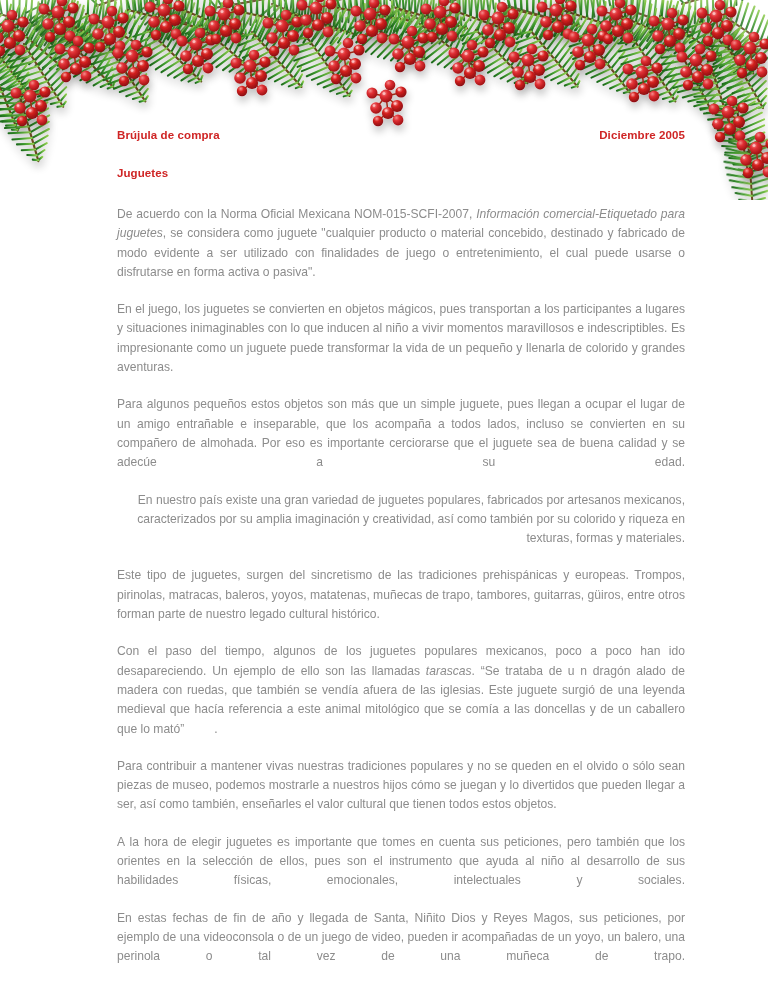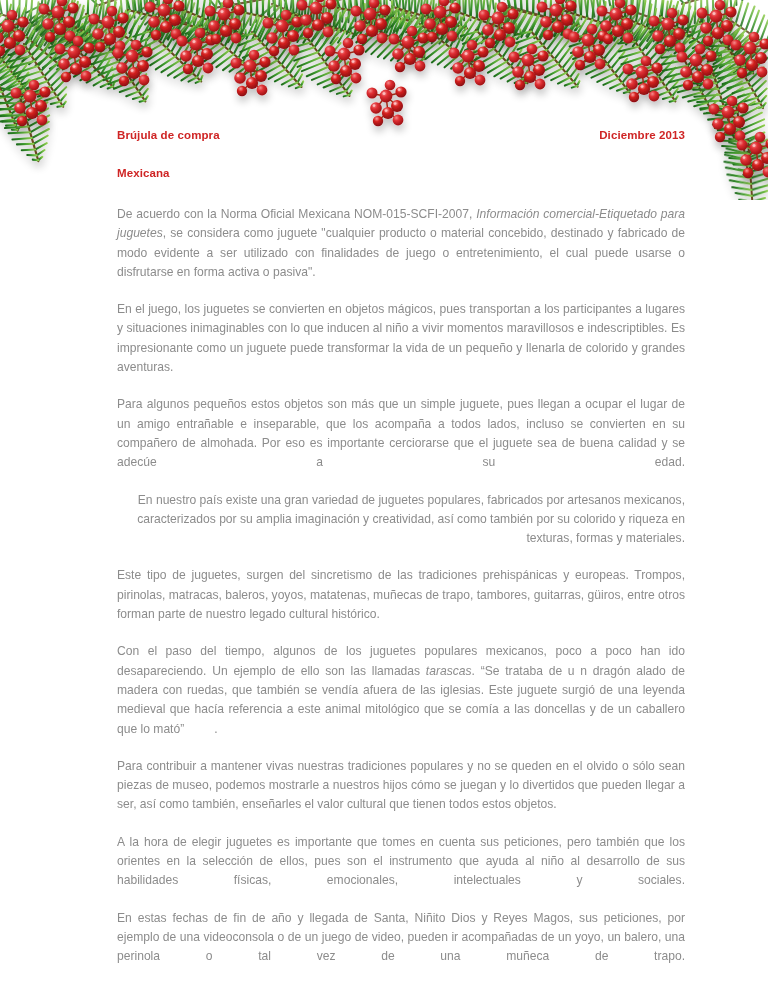--- a/index.html
+++ b/index.html
@@ -92,24 +92,24 @@
 </style>
 </head>
 <body>
 
 <div id="document-sheet">
 
   <div id="document-body">
 
     <div id="header-row">
       <div class="doc-heading">Brújula de compra</div>
-      <div class="doc-heading">Diciembre 2013</div>
+      <div class="doc-heading">Diciembre 2005</div>
     </div>
 
-    <div id="section-title" class="doc-heading">Mexicana</div>
+    <div id="section-title" class="doc-heading">Juguetes</div>
 
     <div id="paragraph-container">
         <p class="doc-para" id="p1-definicion"><span>De acuerdo con la Norma Oficial Mexicana NOM-015-SCFI-2007, </span><em>Información comercial-Etiquetado para juguetes</em><span>, se considera como juguete "cualquier producto o material concebido, destinado y fabricado de modo evidente a ser utilizado con finalidades de juego o entretenimiento, el cual puede usarse o disfrutarse en forma activa o pasiva".</span></p>
         <p class="doc-para last-line-spread" id="p2-objetos-magicos"><span>En el juego, los juguetes se convierten en objetos mágicos, pues transportan a los participantes a lugares y situaciones inimaginables con lo que inducen al niño a vivir momentos maravillosos e indescriptibles. Es impresionante como un juguete puede transformar la vida de un pequeño y llenarla de colorido y grandes aventuras.</span></p>
         <p class="doc-para last-line-spread" id="p3-amigo-entranable"><span>Para algunos pequeños estos objetos son más que un simple juguete, pues llegan a ocupar el lugar de un amigo entrañable e inseparable, que los acompaña a todos lados, incluso se convierten en su compañero de almohada. Por eso es importante cerciorarse que el juguete sea de buena calidad y se adecúe a su edad.</span></p>
         <p class="doc-para left-aligned" id="p4-juguetes-populares"><span>En nuestro país existe una gran variedad de juguetes populares, fabricados por artesanos mexicanos, caracterizados por su amplia imaginación y creatividad, así como también por su colorido y riqueza en texturas, formas y materiales.</span></p>
         <p class="doc-para" id="p5-sincretismo"><span>Este tipo de juguetes,  surgen del sincretismo de las tradiciones prehispánicas y europeas. Trompos, pirinolas, matracas, baleros, yoyos, matatenas, muñecas de trapo, tambores, guitarras, güiros, entre otros forman parte de nuestro legado cultural histórico.</span></p>
         <p class="doc-para" id="p6-tarascas"><span>Con el paso del tiempo, algunos de los juguetes populares mexicanos, poco a poco han ido desapareciendo. Un ejemplo de ello son las llamadas </span><em>tarascas</em><span>. “Se trataba de u n dragón alado de madera con ruedas, que también se vendía afuera de las iglesias. Este juguete surgió de una leyenda medieval que hacía referencia a este animal mitológico que se comía a las doncellas y de un caballero que lo mató”</span><span class="gap-space">&nbsp;</span><span>.</span></p>
         <p class="doc-para" id="p8-tradiciones-vivas"><span>Para contribuir a mantener vivas nuestras tradiciones populares y no se queden en el olvido o sólo sean piezas de museo, podemos mostrarle a nuestros hijos cómo se juegan y lo divertidos que pueden llegar a ser, así como también, enseñarles el valor cultural que tienen todos estos objetos.</span></p>
         <p class="doc-para last-line-spread" id="p9-elegir-juguetes"><span>A la hora de elegir juguetes es importante que tomes en cuenta sus peticiones, pero también que los orientes en la selección de ellos, pues son el instrumento que ayuda al niño al desarrollo de sus habilidades físicas, emocionales, intelectuales y sociales.</span></p>

